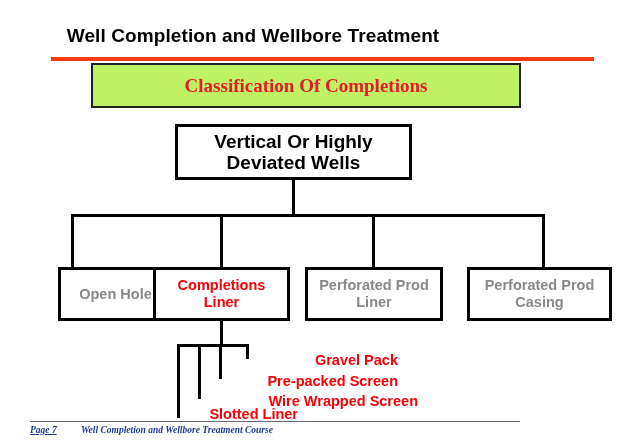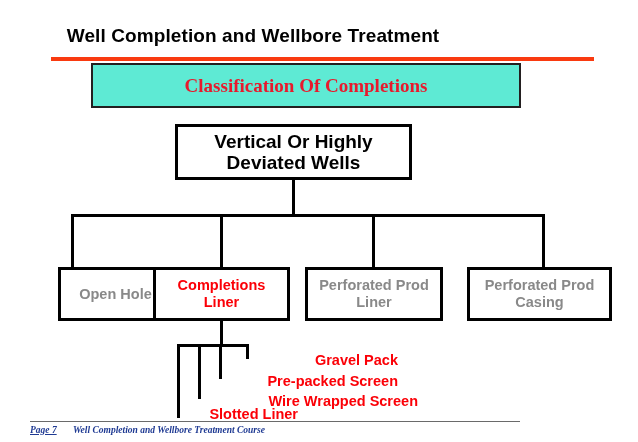--- a/index.html
+++ b/index.html
@@ -43,21 +43,21 @@
 
   
   .class-box {
     position: absolute;
     left: 91px;
     top: 63px;
     width: 430px;
     height: 45px;
     box-sizing: border-box;
     border: 2px solid #231f20;
-    background: #5eead4;
+    background: #bef264;
     display: flex;
     align-items: center;
     justify-content: center;
   }
   .class-box .label {
     font-family: "Liberation Serif", "DejaVu Serif", serif;
     font-weight: bold;
     font-size: 19px;
     color: #e8192c;
     white-space: nowrap;
@@ -151,21 +151,21 @@
     position: absolute;
     left: 30px;
     top: 425px;
     font-family: "Liberation Serif", "DejaVu Serif", serif;
     font-style: italic;
     font-weight: bold;
     font-size: 9.5px;
     color: #1f3a93;
     white-space: nowrap;
   }
-  .footer .page-no { margin-right: 14px; text-decoration: underline; }
+  .footer .page-no { margin-right: 22px; text-decoration: underline; }
 </style>
 </head>
 <body>
 
 <div class="slide-title">Well Completion and Wellbore Treatment</div>
 
 <div class="title-rule"></div>
 
 <div class="class-box">
   <span class="label">Classification Of Completions</span>

